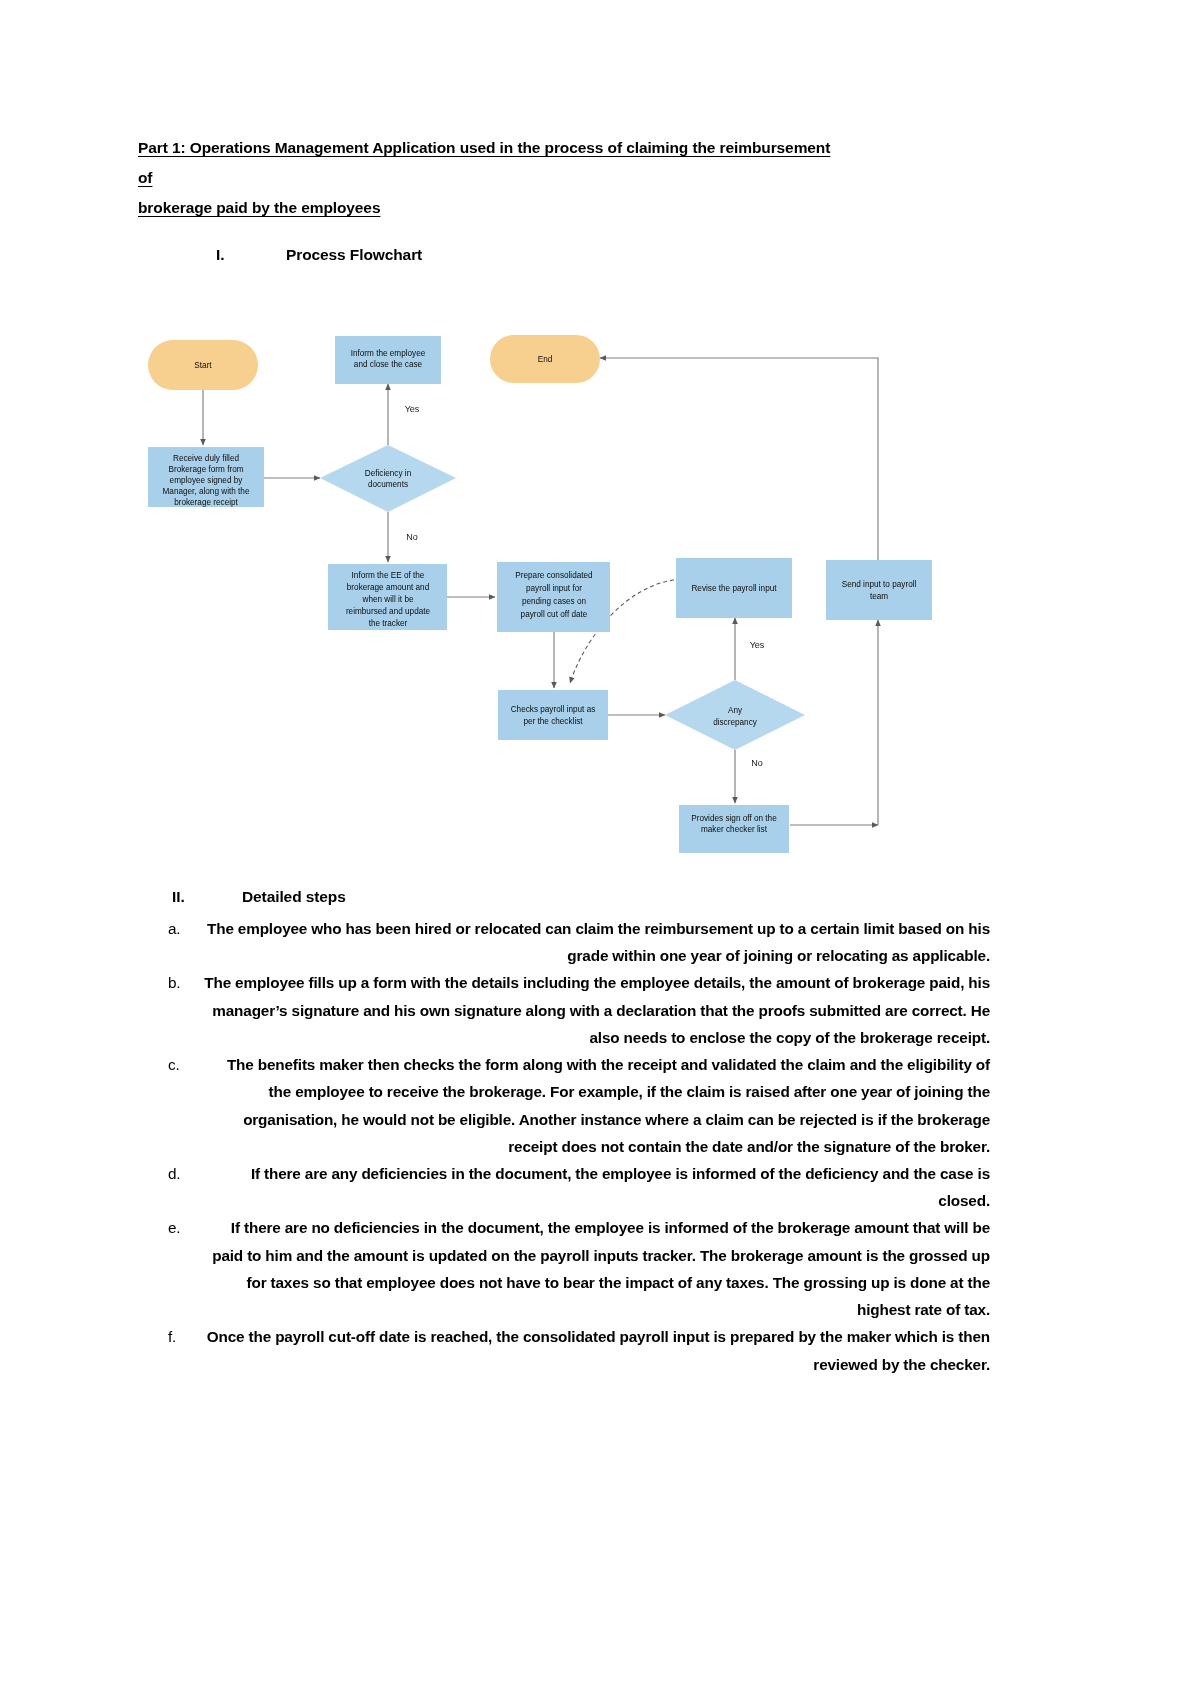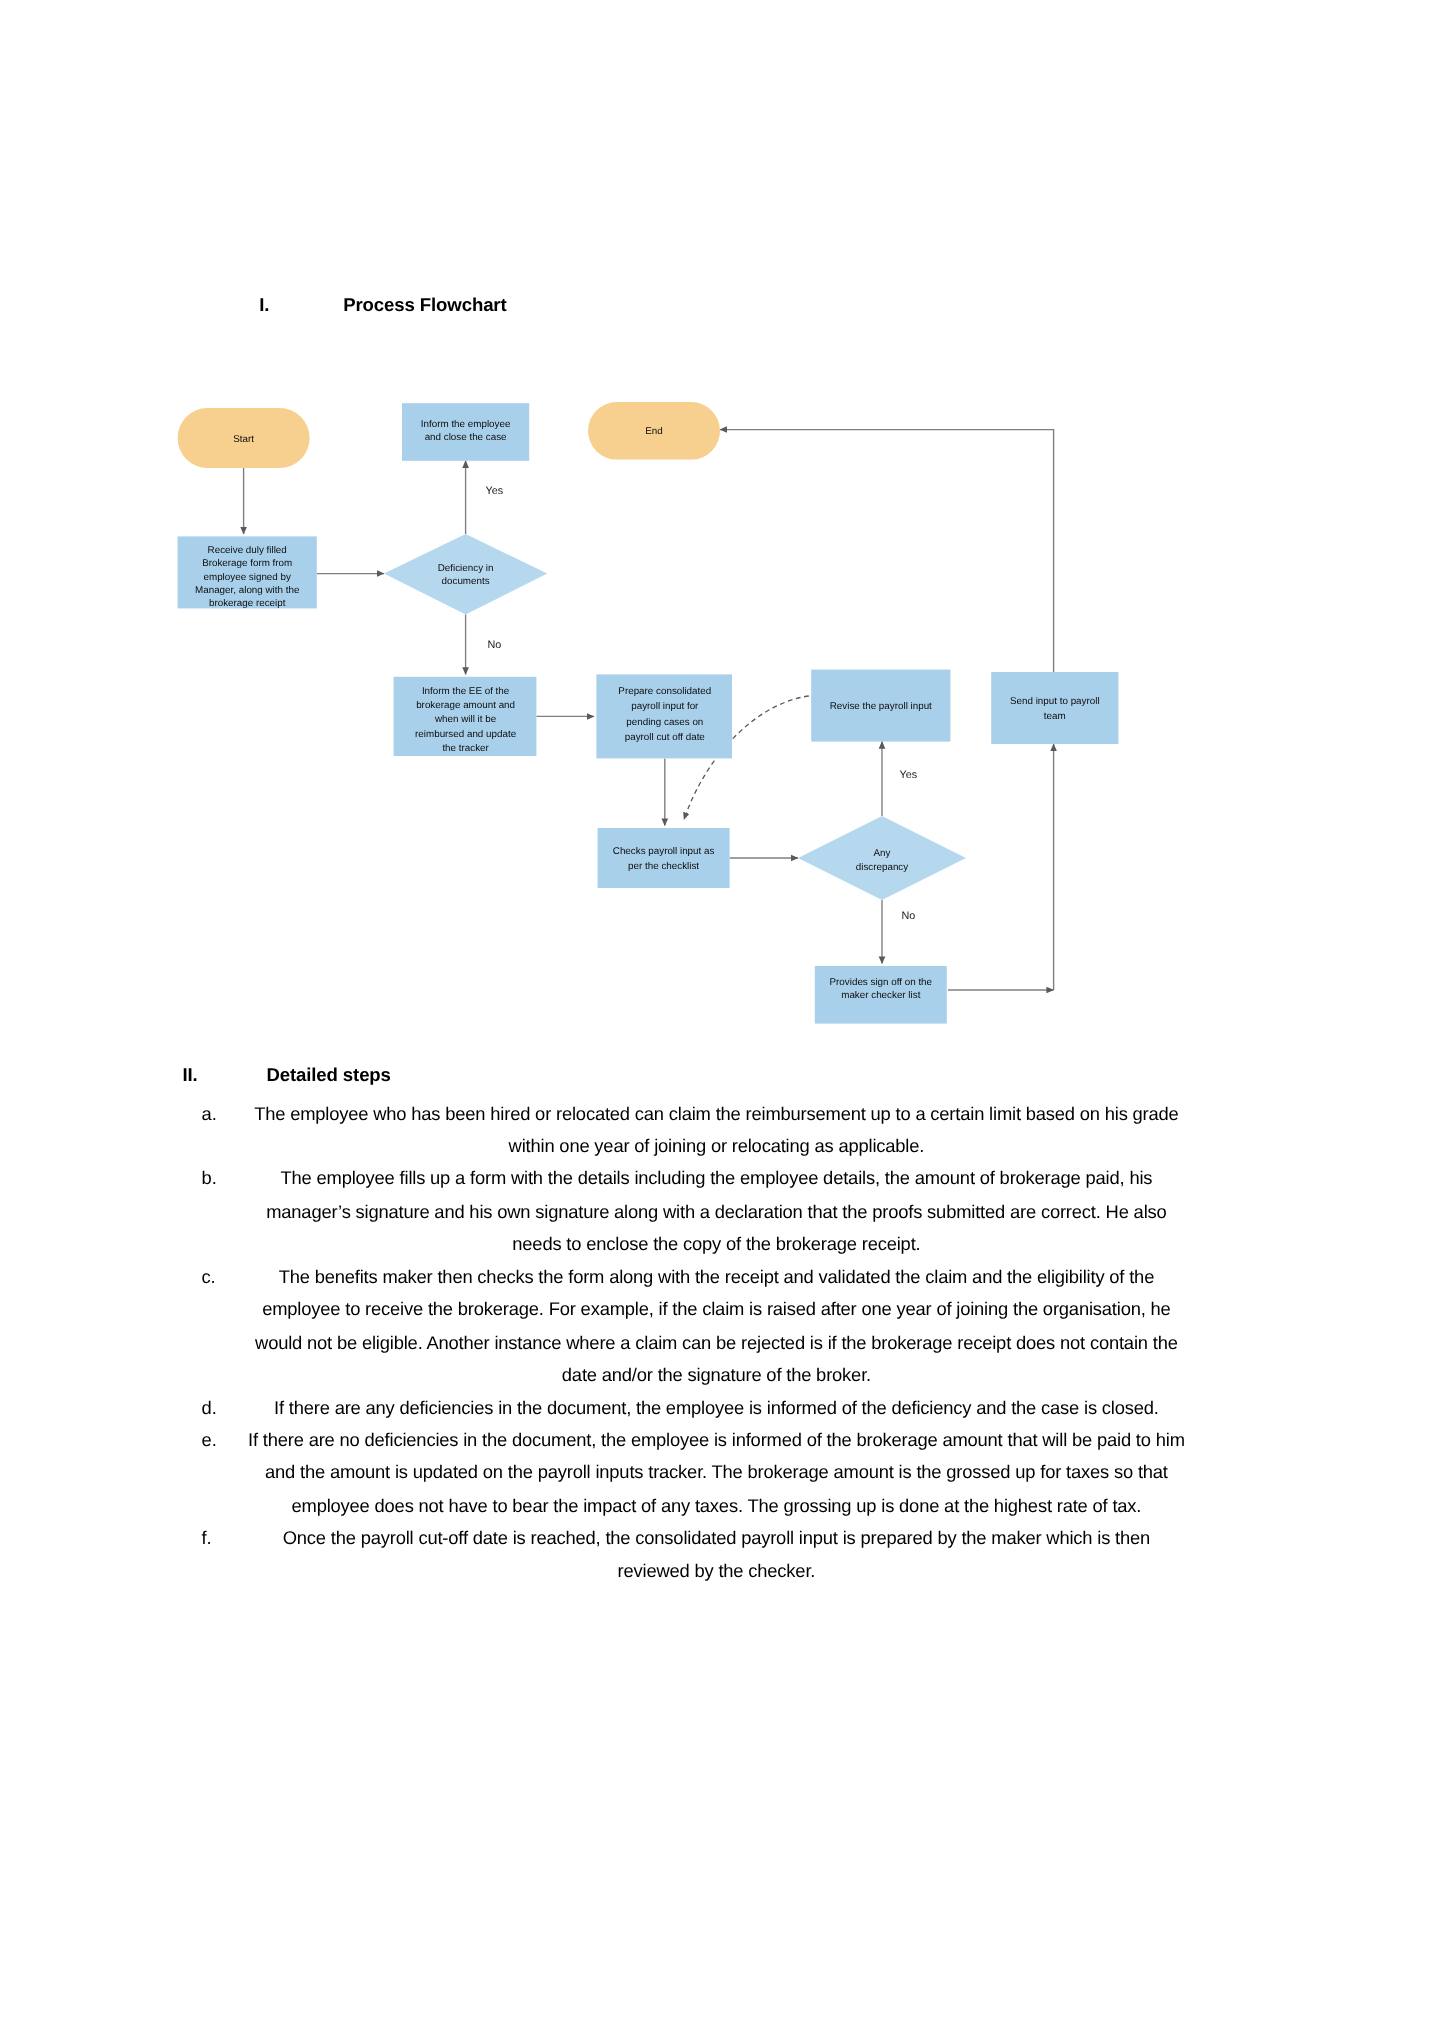--- a/index.html
+++ b/index.html
@@ -39,21 +39,21 @@
     position: absolute;
     font-size: 15.5px;
     font-weight: bold;
     letter-spacing: -0.1px;
   }
   .section-head .numeral {
     display: inline-block;
     width: 70px;
   }
   #sec-1 { left: 168px; top: 246px; margin-left: 48px; }
-  #sec-2 { left: 152px; top: 888px; }
+  #sec-2 { left: 172px; top: 888px; }
 
   
   .chart {
     position: absolute;
     left: 0px;
     top: 300px;
     width: 1200px;
     height: 570px;
   }
   .chart svg { display: block; }
@@ -93,28 +93,34 @@
     display: flex;
     align-items: flex-start;
     margin-bottom: 0px;
   }
   .step-marker {
     flex: 0 0 36px;
     font-size: 15.3px;
   }
   .step-text {
     flex: 1 1 auto;
-    text-align: center;
+    text-align: right;
+    font-weight: bold;
   }
 </style>
 </head>
 <body>
 
 <div class="page">
 
+  <div class="doc-title">
+    <span>Part 1: Operations Management Application used in the process of claiming the reimbursement of</span>
+    <br>
+    <span>brokerage paid by the employees</span>
+  </div>
 
   <div class="section-head" id="sec-1">
     <span class="numeral">I.</span><span>Process Flowchart</span>
   </div>
 
   <div class="chart">
     <svg width="1200" height="570" viewBox="0 0 1200 570" class="chart-blur">
       <defs>
         <marker id="arr" markerWidth="7" markerHeight="7" refX="6" refY="3.2" orient="auto" markerUnits="userSpaceOnUse">
           <path d="M0,0.4 L6.4,3.2 L0,6 z" fill="#5a5a5a"></path>

